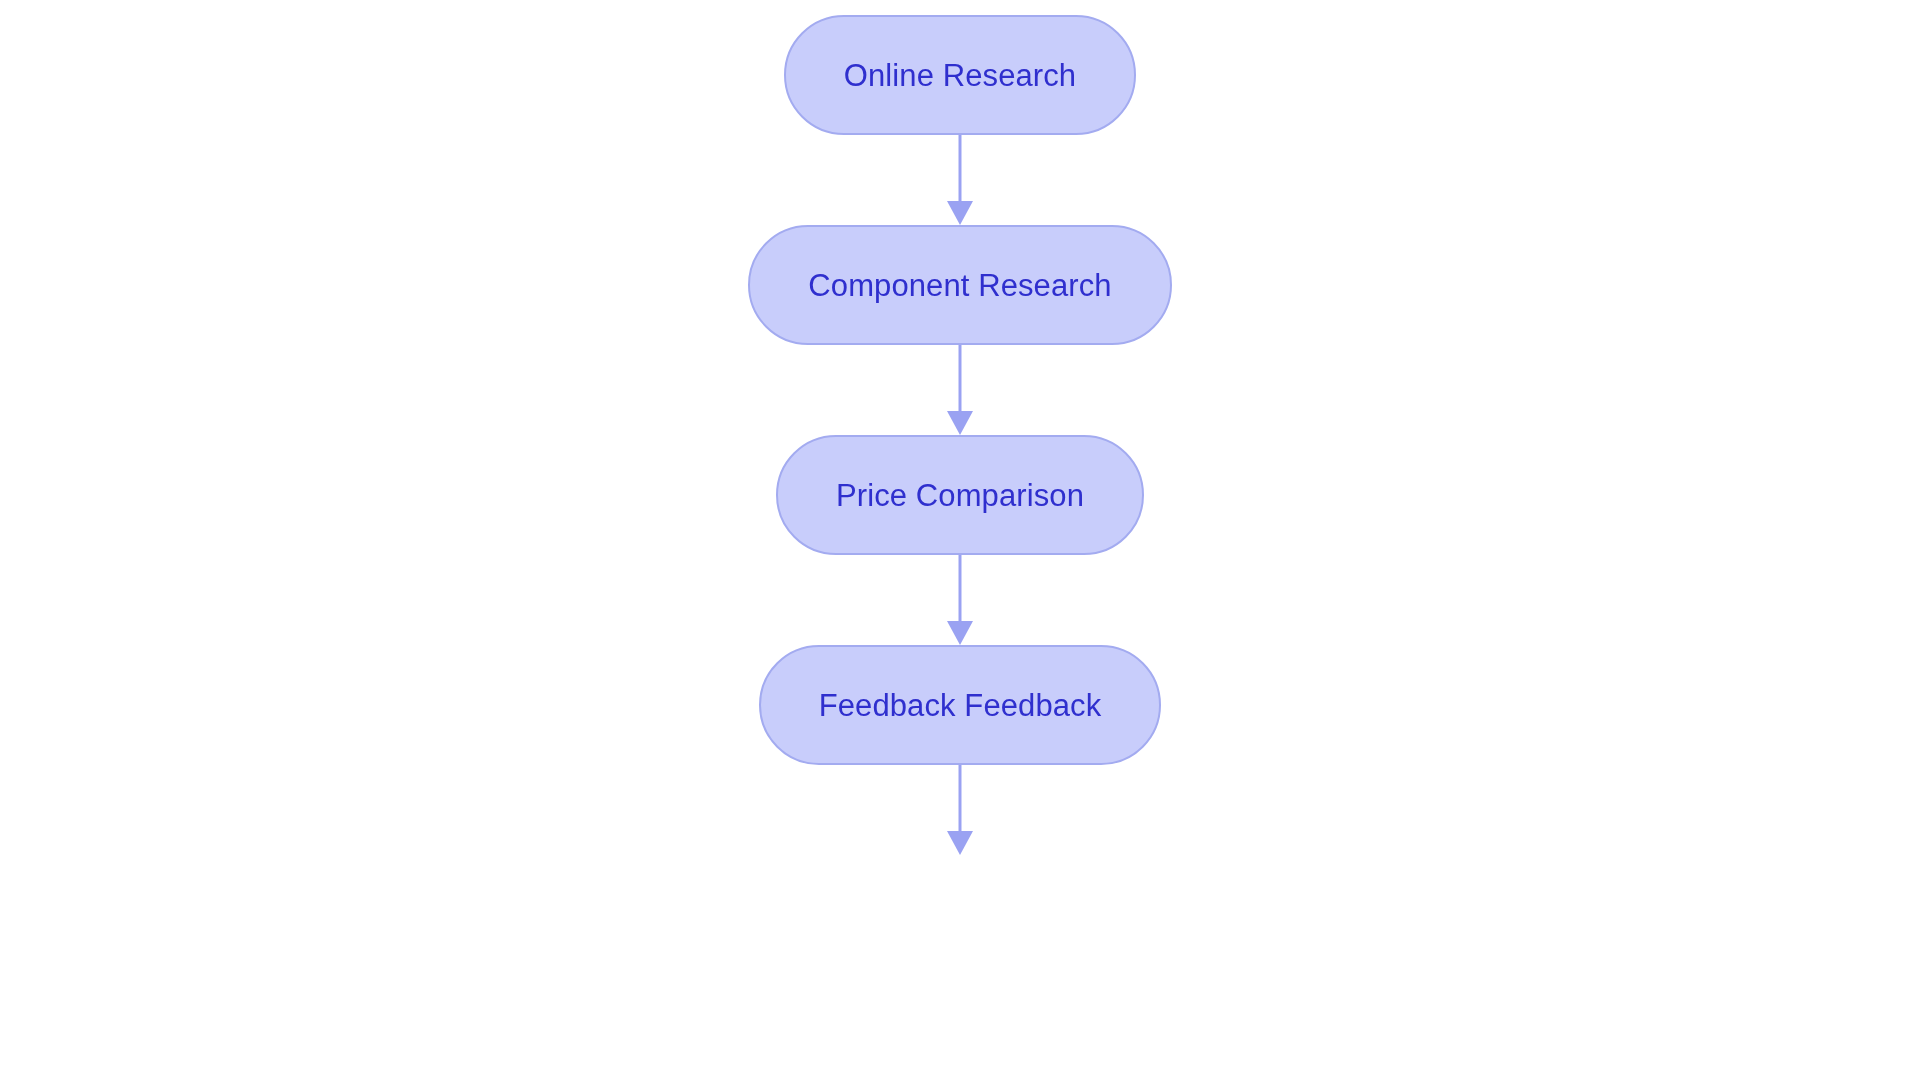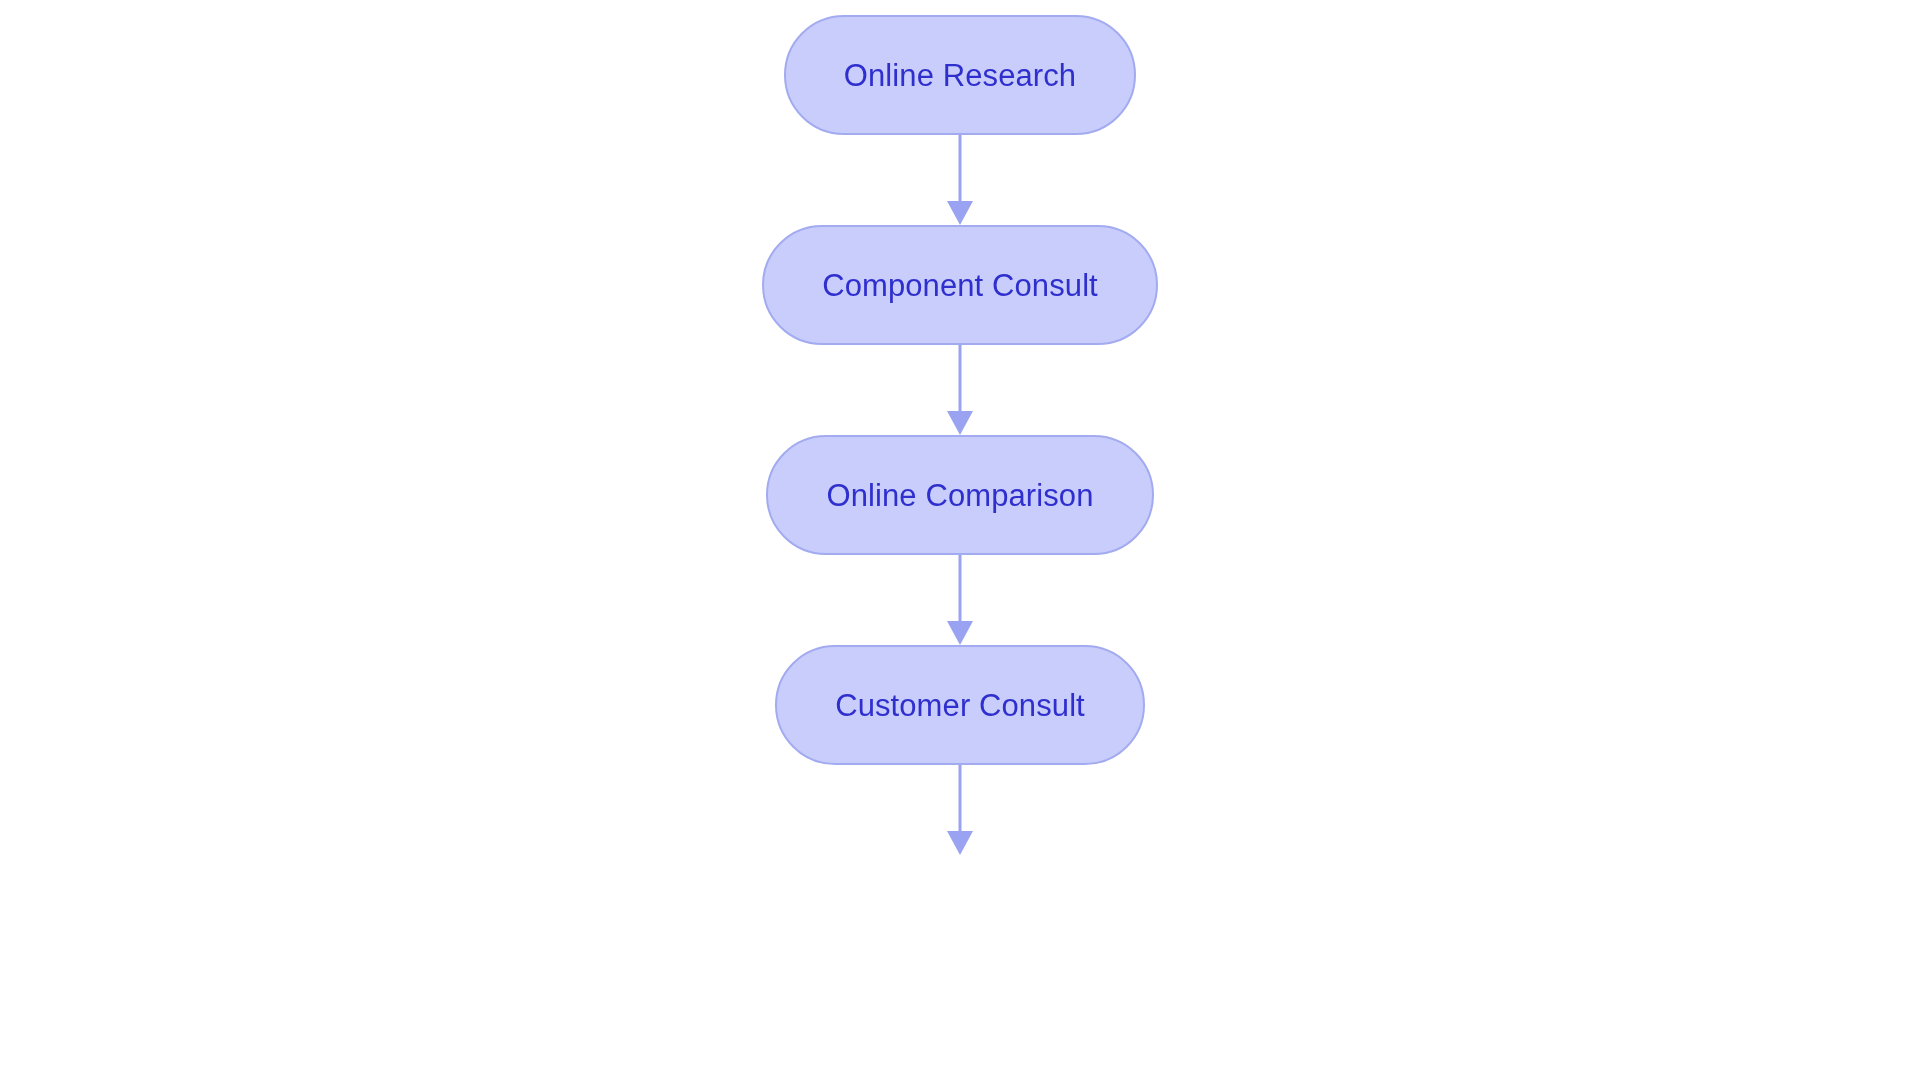--- a/index.html
+++ b/index.html
@@ -80,43 +80,43 @@
     </div>
 
     <div class="connector">
       <svg viewBox="0 0 40 90" xmlns="http://www.w3.org/2000/svg" aria-hidden="true">
         <line x1="20" y1="0" x2="20" y2="68" stroke="#9aa2f2" stroke-width="3"></line>
         <polygon points="7,66 33,66 20,90" fill="#9aa2f2"></polygon>
       </svg>
     </div>
 
     <div class="node">
-      <span class="node-label">Component Consult</span>
+      <span class="node-label">Component Research</span>
     </div>
 
     <div class="connector">
       <svg viewBox="0 0 40 90" xmlns="http://www.w3.org/2000/svg" aria-hidden="true">
         <line x1="20" y1="0" x2="20" y2="68" stroke="#9aa2f2" stroke-width="3"></line>
         <polygon points="7,66 33,66 20,90" fill="#9aa2f2"></polygon>
       </svg>
     </div>
 
     <div class="node">
-      <span class="node-label">Online Comparison</span>
+      <span class="node-label">Price Comparison</span>
     </div>
 
     <div class="connector">
       <svg viewBox="0 0 40 90" xmlns="http://www.w3.org/2000/svg" aria-hidden="true">
         <line x1="20" y1="0" x2="20" y2="68" stroke="#9aa2f2" stroke-width="3"></line>
         <polygon points="7,66 33,66 20,90" fill="#9aa2f2"></polygon>
       </svg>
     </div>
 
     <div class="node">
-      <span class="node-label">Customer Consult</span>
+      <span class="node-label">Feedback Feedback</span>
     </div>
 
     <div class="connector">
       <svg viewBox="0 0 40 90" xmlns="http://www.w3.org/2000/svg" aria-hidden="true">
         <line x1="20" y1="0" x2="20" y2="68" stroke="#9aa2f2" stroke-width="3"></line>
         <polygon points="7,66 33,66 20,90" fill="#9aa2f2"></polygon>
       </svg>
     </div>
 
 

